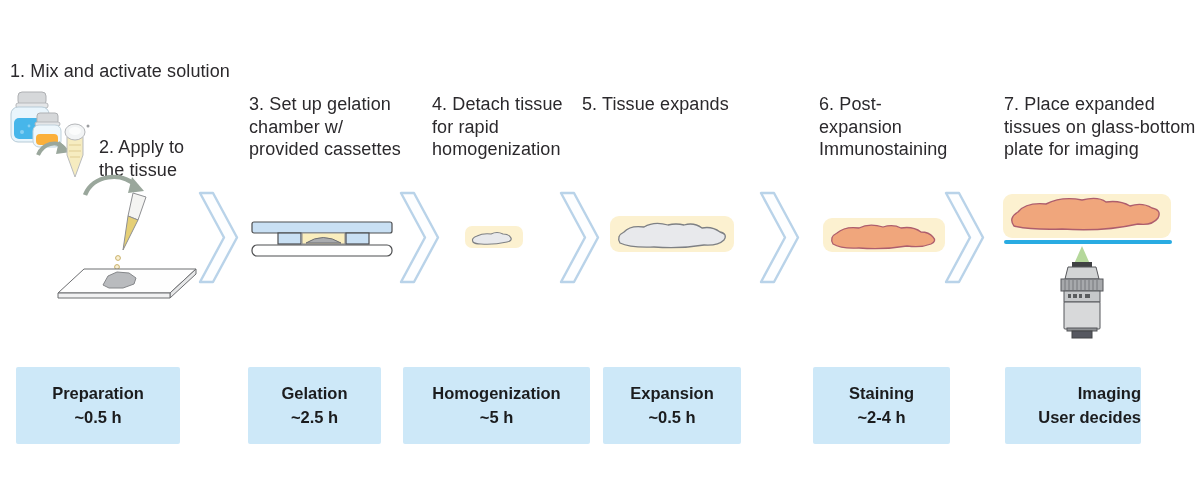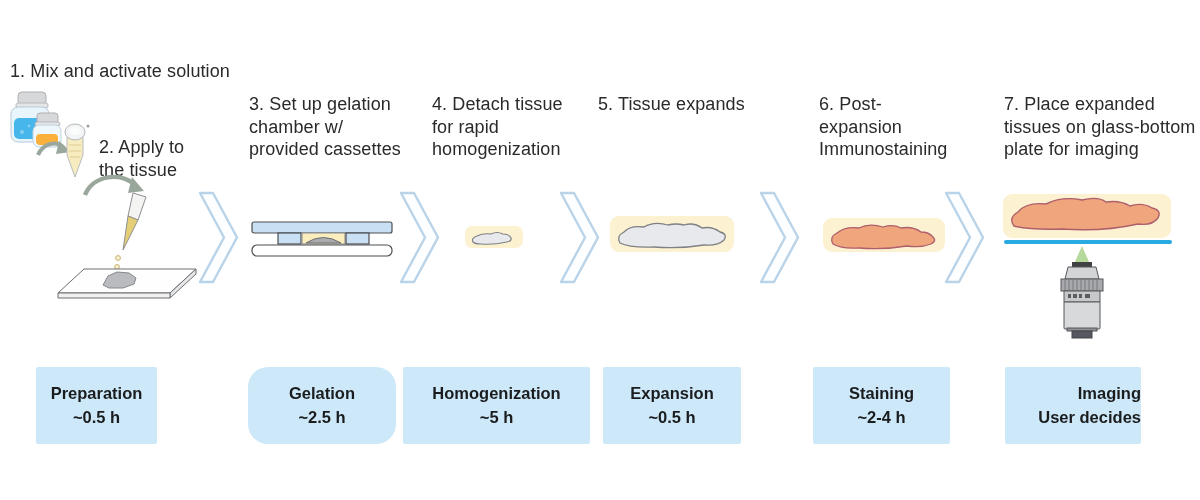--- a/index.html
+++ b/index.html
@@ -45,21 +45,21 @@
 
   <div class="step-label" style="left:10px;  top:60px;">1. Mix and activate solution</div>
   <div class="step-label" style="left:99px;  top:124px;margin-top:12px;">2. Apply to
 the tissue</div>
   <div class="step-label" style="left:249px; top:93px;">3. Set up gelation
 chamber w/
 provided cassettes</div>
   <div class="step-label" style="left:432px; top:93px;">4. Detach tissue
 for rapid
 homogenization</div>
-  <div class="step-label" style="left:598px; top:93px;">5. Tissue expands</div>
+  <div class="step-label" style="left:582px; top:93px;">5. Tissue expands</div>
   <div class="step-label" style="left:819px; top:93px;">6. Post-
 expansion
 Immunostaining</div>
   <div class="step-label" style="left:1004px;top:93px;">7. Place expanded
 tissues on glass-bottom
 plate for imaging</div>
 
   <svg class="illus" style="left:5px; top:85px;" width="200" height="218" viewBox="0 0 200 218">
 
     <g>
@@ -181,25 +181,25 @@
   <svg class="chev" style="left:558px;" viewBox="0 0 43 95">
     <polygon points="3,3 16,3 40,47.5 16,92 3,92 27,47.5" fill="#fdfeff" stroke="#b9d3e9" stroke-width="2.4" stroke-linejoin="round"></polygon>
   </svg>
   <svg class="chev" style="left:758px;" viewBox="0 0 43 95">
     <polygon points="3,3 16,3 40,47.5 16,92 3,92 27,47.5" fill="#fdfeff" stroke="#b9d3e9" stroke-width="2.4" stroke-linejoin="round"></polygon>
   </svg>
   <svg class="chev" style="left:943px;" viewBox="0 0 43 95">
     <polygon points="3,3 16,3 40,47.5 16,92 3,92 27,47.5" fill="#fdfeff" stroke="#b9d3e9" stroke-width="2.4" stroke-linejoin="round"></polygon>
   </svg>
 
-  <div class="stage" style="left:36px;   width:121px;">
+  <div class="stage" style="left:16px;   width:164px;">
     <div class="stage-name">Preparation</div>
     <div class="stage-duration">~0.5 h</div>
   </div>
-  <div class="stage" style="left:248px;  width:148px;border-radius:20px;">
+  <div class="stage" style="left:248px;  width:133px;">
     <div class="stage-name">Gelation</div>
     <div class="stage-duration">~2.5 h</div>
   </div>
   <div class="stage" style="left:403px;  width:187px;">
     <div class="stage-name">Homogenization</div>
     <div class="stage-duration">~5 h</div>
   </div>
   <div class="stage" style="left:603px;  width:138px;">
     <div class="stage-name">Expansion</div>
     <div class="stage-duration">~0.5 h</div>

